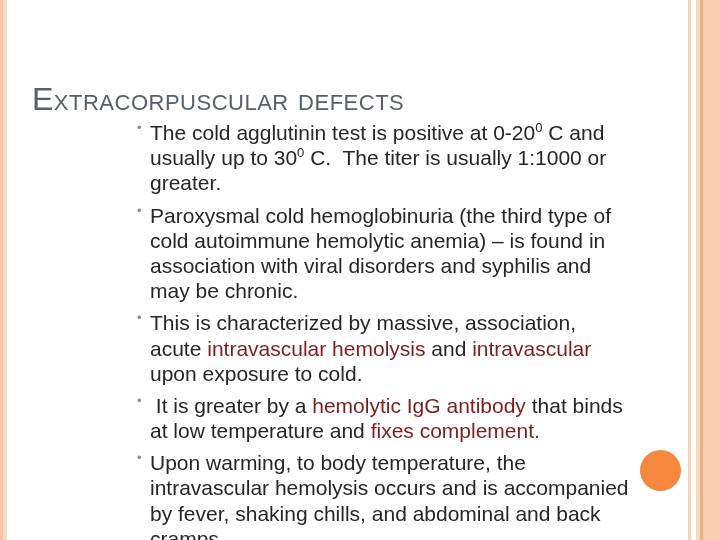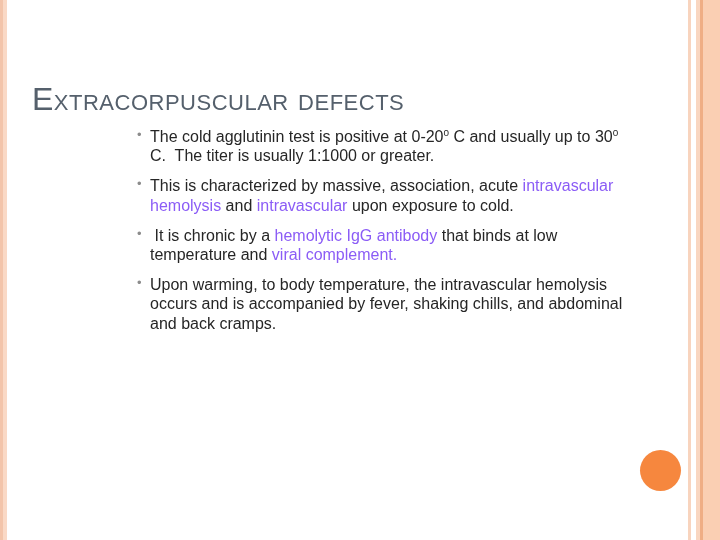--- a/index.html
+++ b/index.html
@@ -37,49 +37,50 @@
     color: #55606C;
     font-weight: 400;
     white-space: nowrap;
   }
   .content {
     position: absolute; left: 150px; top: 116px; width: 480px;
   }
   ul.bullet-list { list-style: none; margin: 0; padding: 0; }
   .bullet-item {
     position: relative;
-    font-size: 16px;
+    font-size: 21px;
     line-height: 1.2;
     color: #262626;
-    margin: 11px 0 7px 0;
+    margin: 4px 0 7px 0;
     white-space: pre-wrap;
   }
   .bullet-item::before {
     content: "\2022";
     position: absolute;
     left: -13px;
     top: 0;
     color: #8C8C8C;
     font-size: 13px;
   }
-  .em-link { color: #8b5cf6; }
+  .em-link { color: #7f1d1d; }
   sup { font-size: 0.62em; line-height: 0; vertical-align: super; }
 </style>
 </head>
 <body>
 
 <div class="slide">
   <div class="stripe-left"></div>
   <div class="stripe-right-thin"></div>
   <div class="band-right"></div>
   <div class="circle"></div>
 
   <h1 class="title">Extracorpuscular defects</h1>
 
   <div class="content">
     <ul class="bullet-list">
         <li class="bullet-item"><span>The cold agglutinin test is positive at 0-20</span><sup>0</sup><span> C and usually up to 30</span><sup>0</sup><span> C.  The titer is usually 1:1000 or greater.</span></li>
+        <li class="bullet-item"><span>Paroxysmal cold hemoglobinuria (the third type of cold autoimmune hemolytic anemia) – is found in association with viral disorders and syphilis and may be chronic.</span></li>
         <li class="bullet-item"><span>This is characterized by massive, association, acute </span><span class="em-link">intravascular hemolysis</span><span> and </span><span class="em-link">intravascular</span><span> upon exposure to cold.</span></li>
-        <li class="bullet-item"><span> It is chronic by a </span><span class="em-link">hemolytic IgG antibody</span><span> that binds at low temperature and </span><span class="em-link">viral complement.</span></li>
+        <li class="bullet-item"><span> It is greater by a </span><span class="em-link">hemolytic IgG antibody</span><span> that binds at low temperature and </span><span class="em-link">fixes complement.</span></li>
         <li class="bullet-item"><span>Upon warming, to body temperature, the intravascular hemolysis occurs and is accompanied by fever, shaking chills, and abdominal and back cramps.</span></li>
       </ul>
   </div>
 </div>
 
 </body></html>

